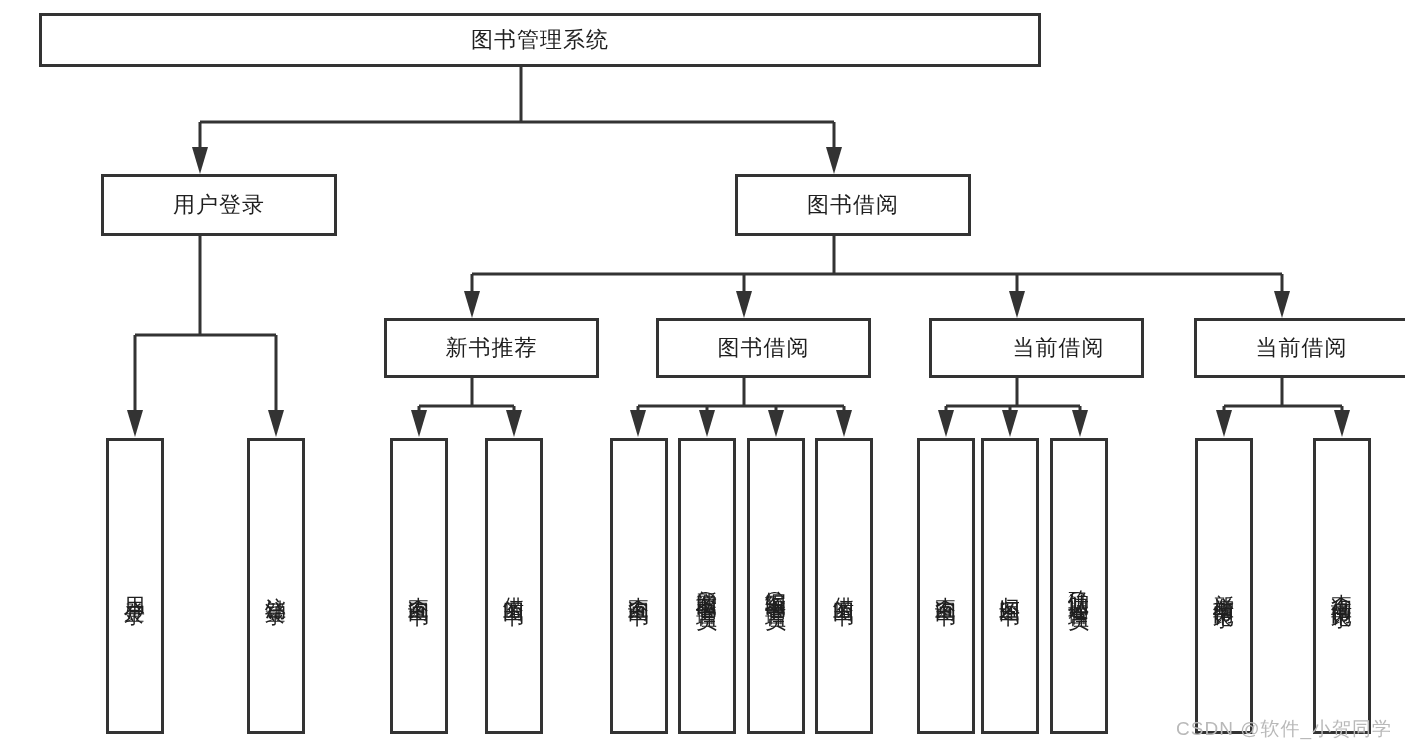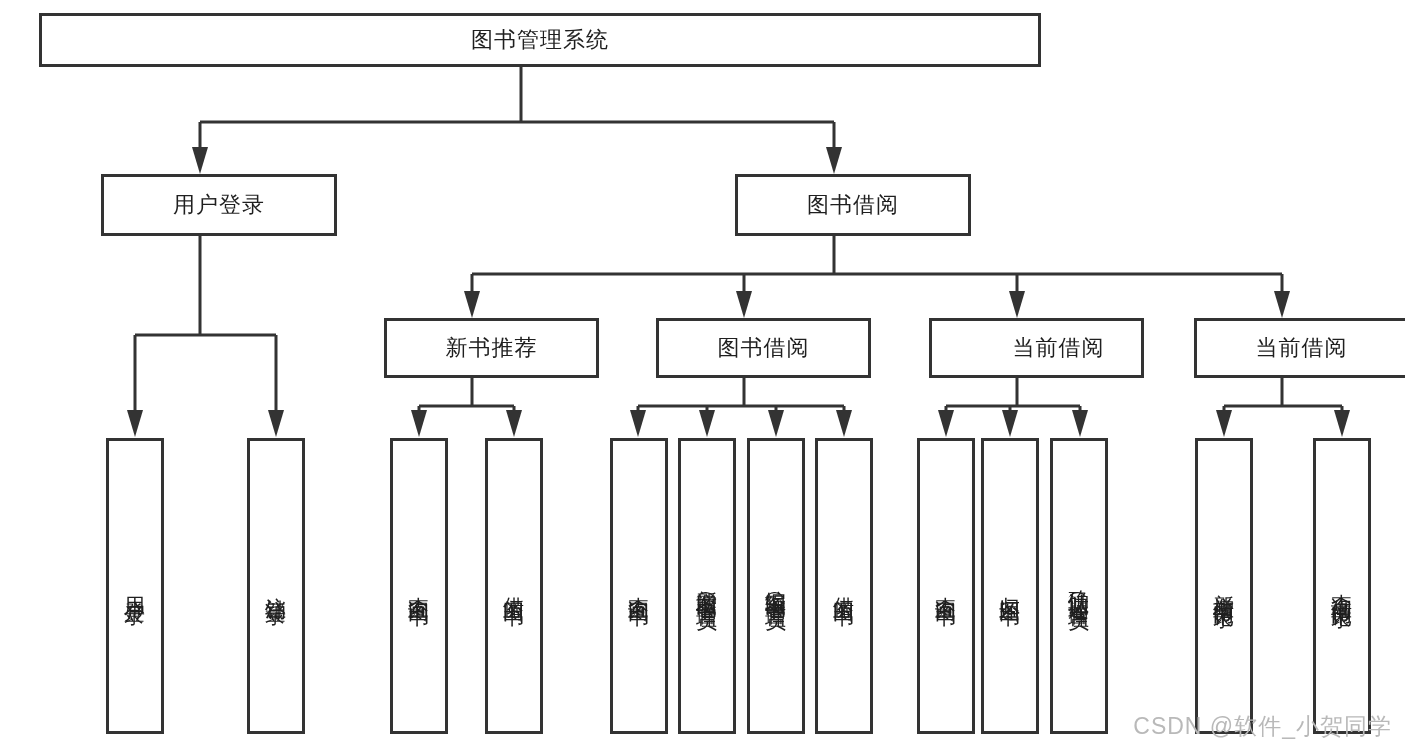--- a/index.html
+++ b/index.html
@@ -53,21 +53,21 @@
     font-size: 21px;
     color: #1f1f1f;
     letter-spacing: 3px;
     line-height: 1;
     z-index: 2;
   }
   .watermark {
     position: absolute;
     right: 13px;
     bottom: 5px;
-    font-size: 23px;
+    font-size: 19px;
     color: #b9b9b9;
     letter-spacing: 1px;
     z-index: 6;
     white-space: nowrap;
   }
 </style>
 </head>
 <body>
 
 <div class="stage">

